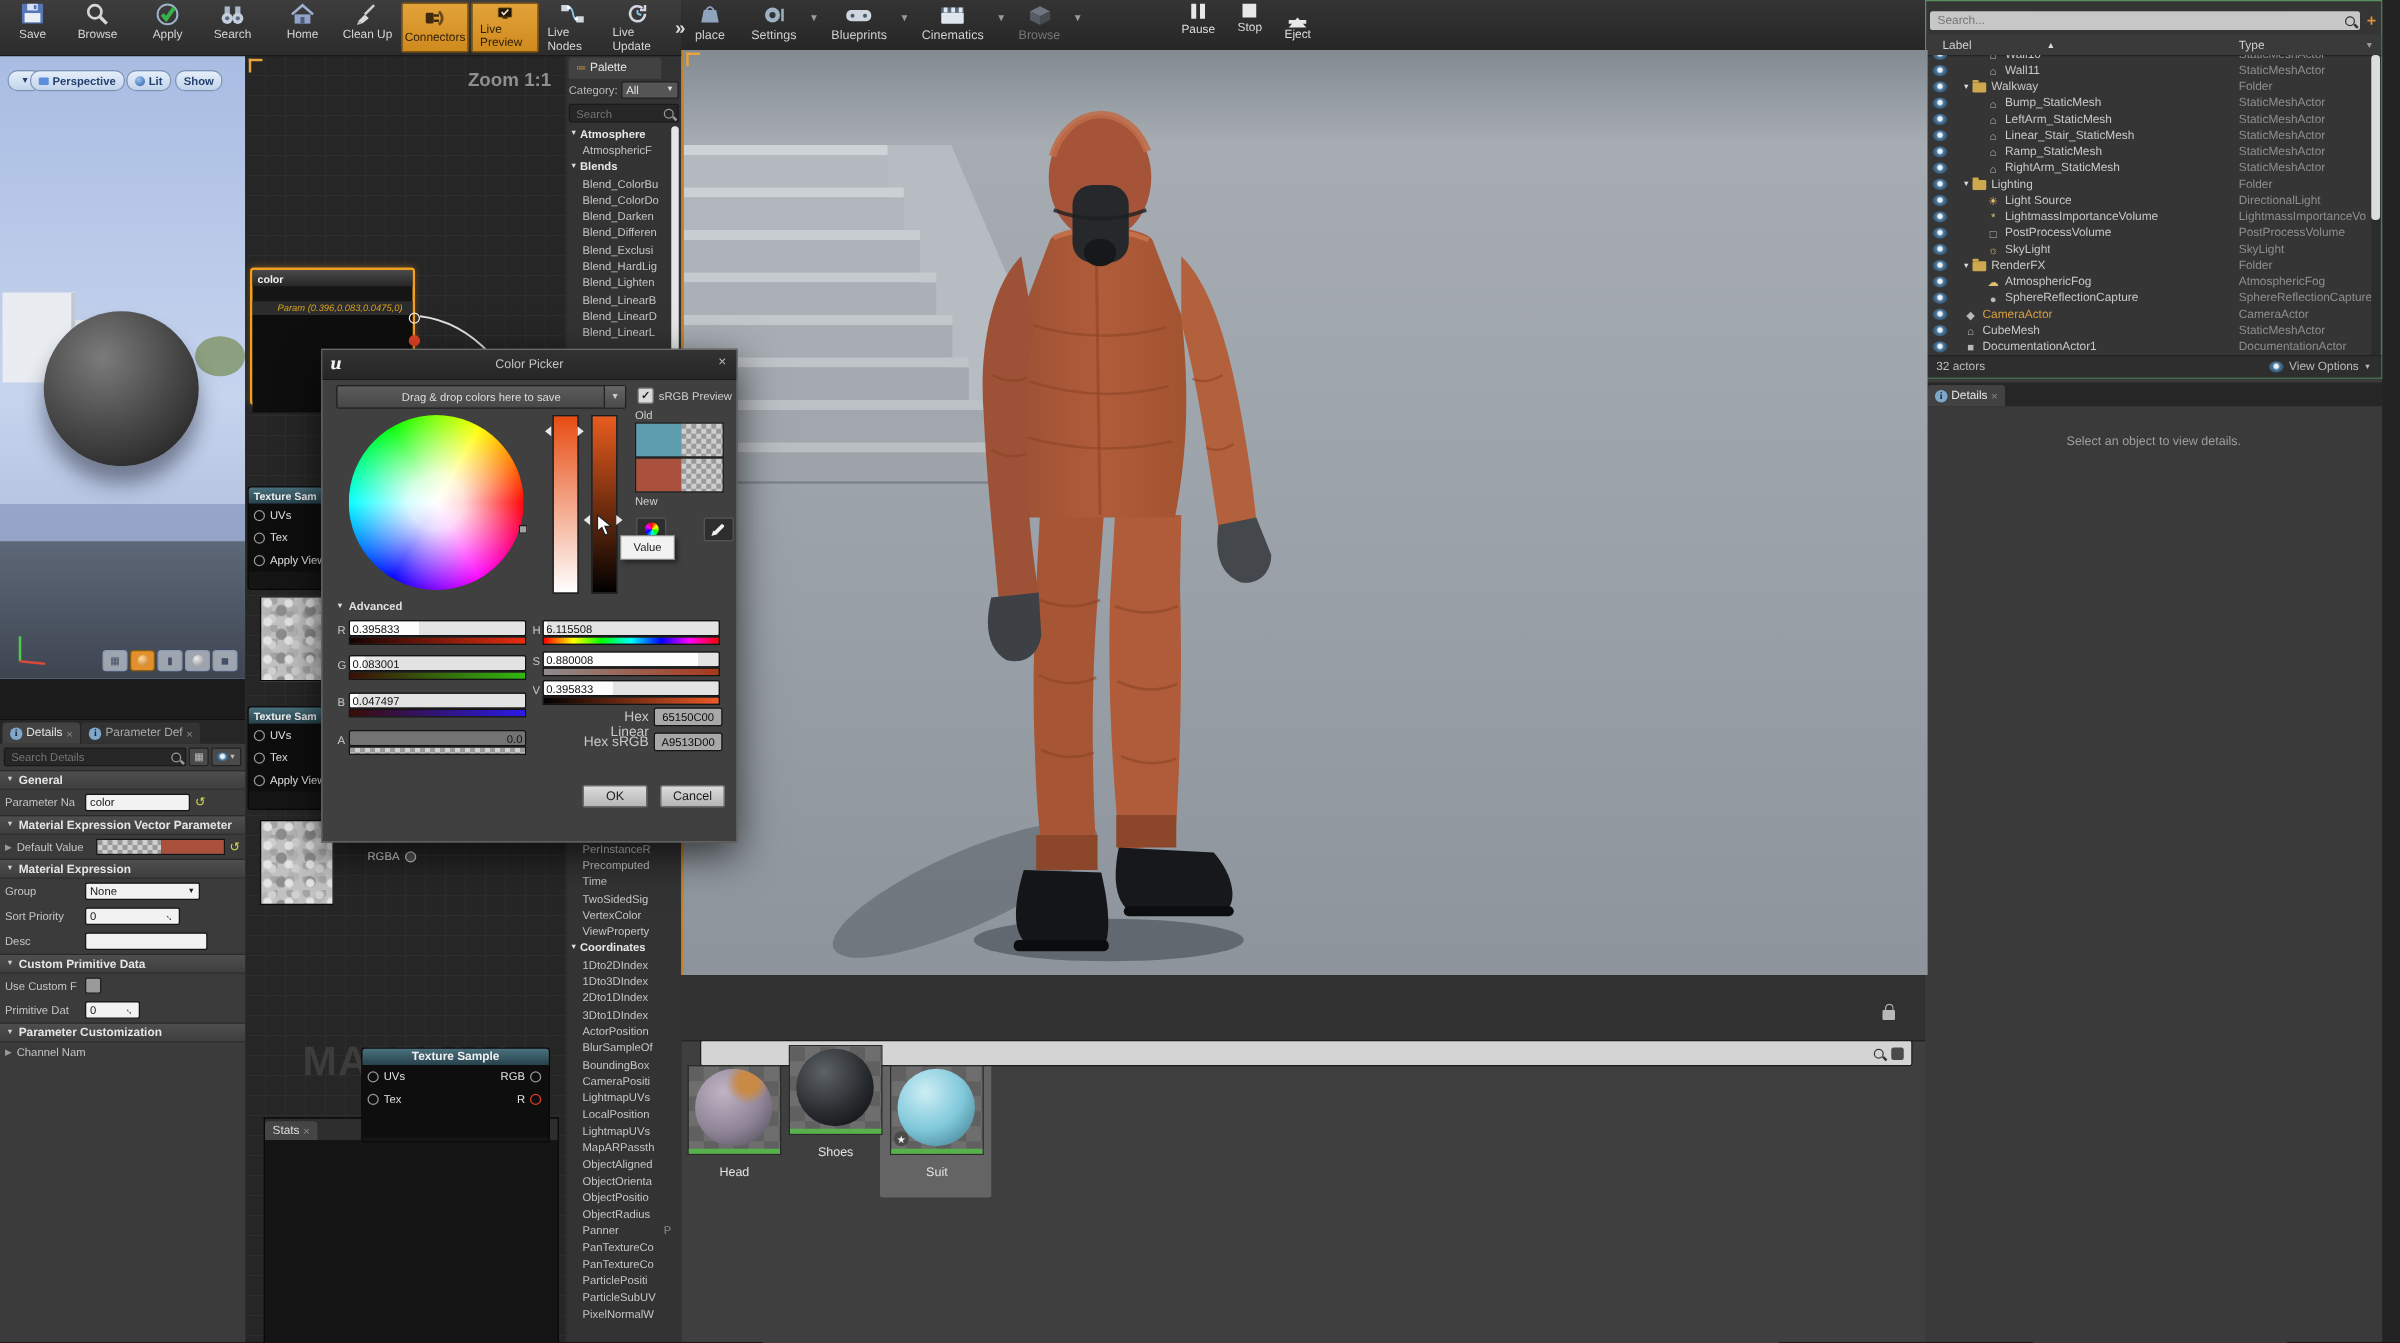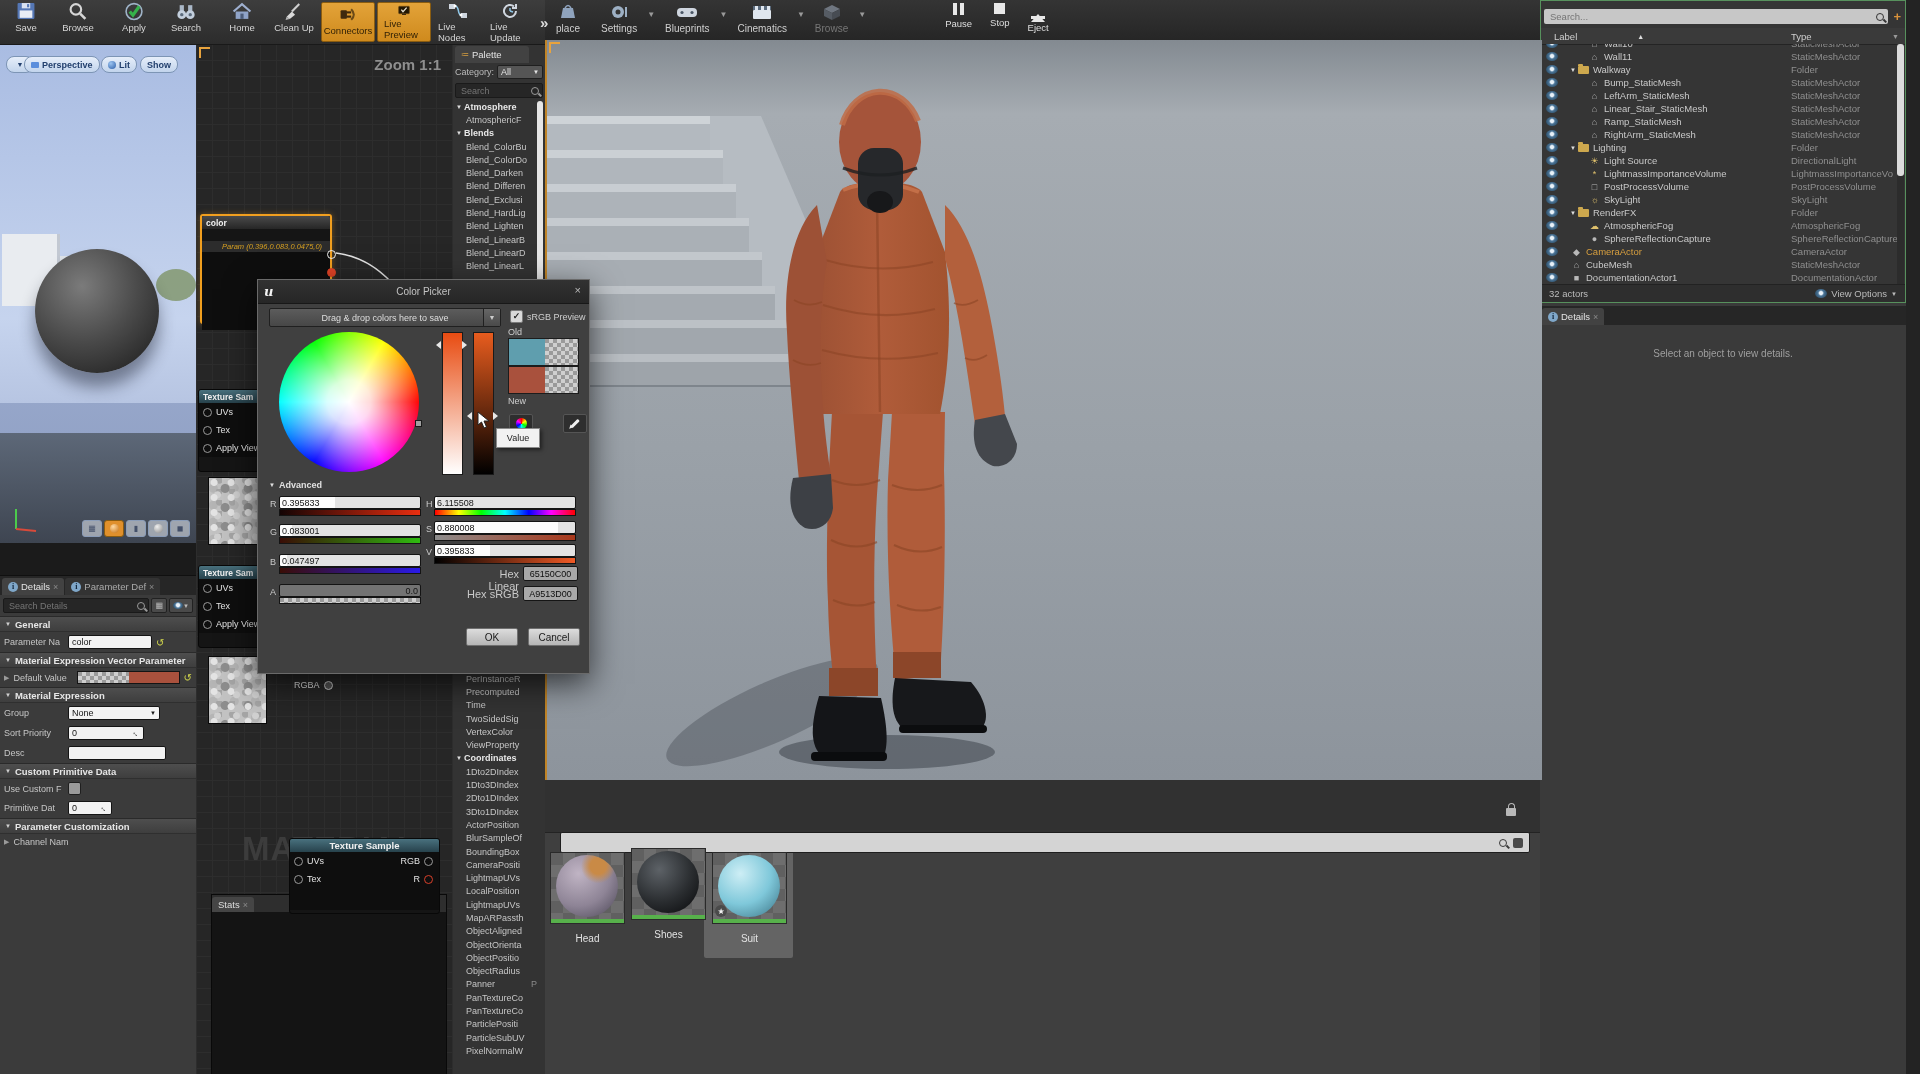--- a/index.html
+++ b/index.html
@@ -903,21 +903,21 @@
       <span class="mag"></span>
       <span style="width:10px;height:10px;background:#4a4a4a;border-radius:2px;"></span>
     </div>
     <div class="tile" style="left:5px;top:72px;">
       <div class="img">
           <div class="sphere sph-head"></div>
           <div class="bar"></div>
         </div>
       <div class="lbl">Head</div>
     </div>
-    <div class="tile" style="left:86px;top:68px;justify-content:space-between;">
+    <div class="tile" style="left:86px;top:56px;justify-content:space-between;">
       <div class="img">
           <div class="sphere sph-shoes"></div>
           <div class="bar"></div>
         </div>
       <div class="lbl">Shoes</div>
     </div>
     <div class="tile selected" style="left:167px;top:72px;">
       <div class="holder"></div>
       <div class="img">
         <div class="sphere sph-suit"></div>

